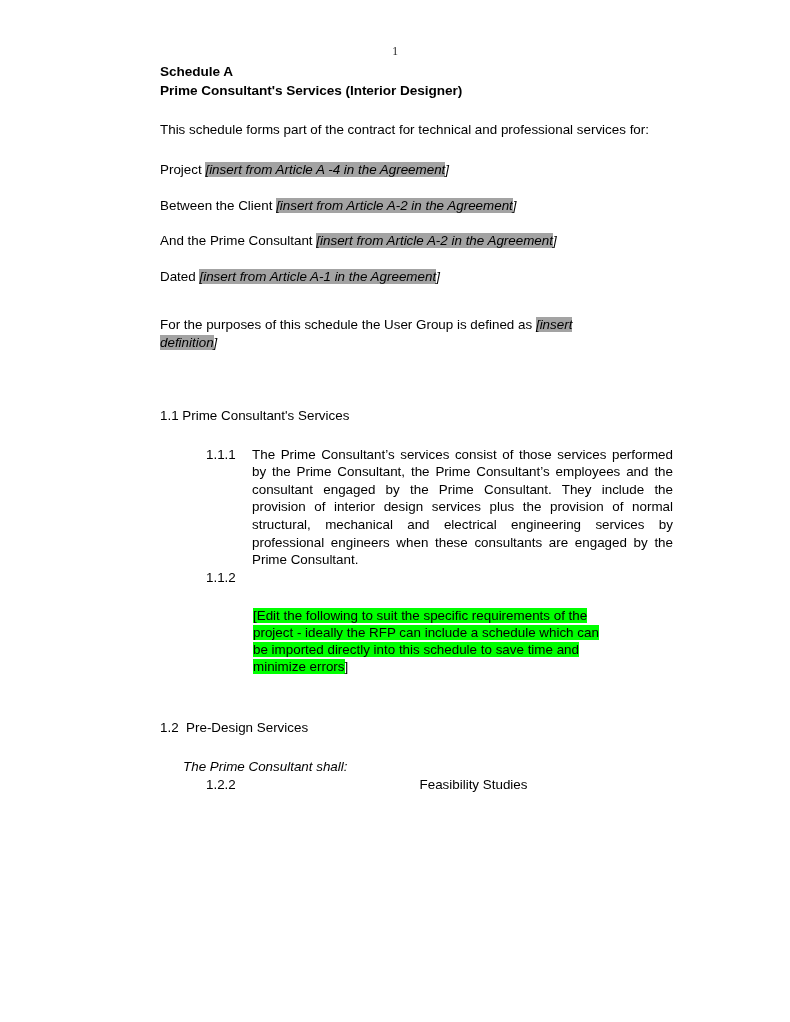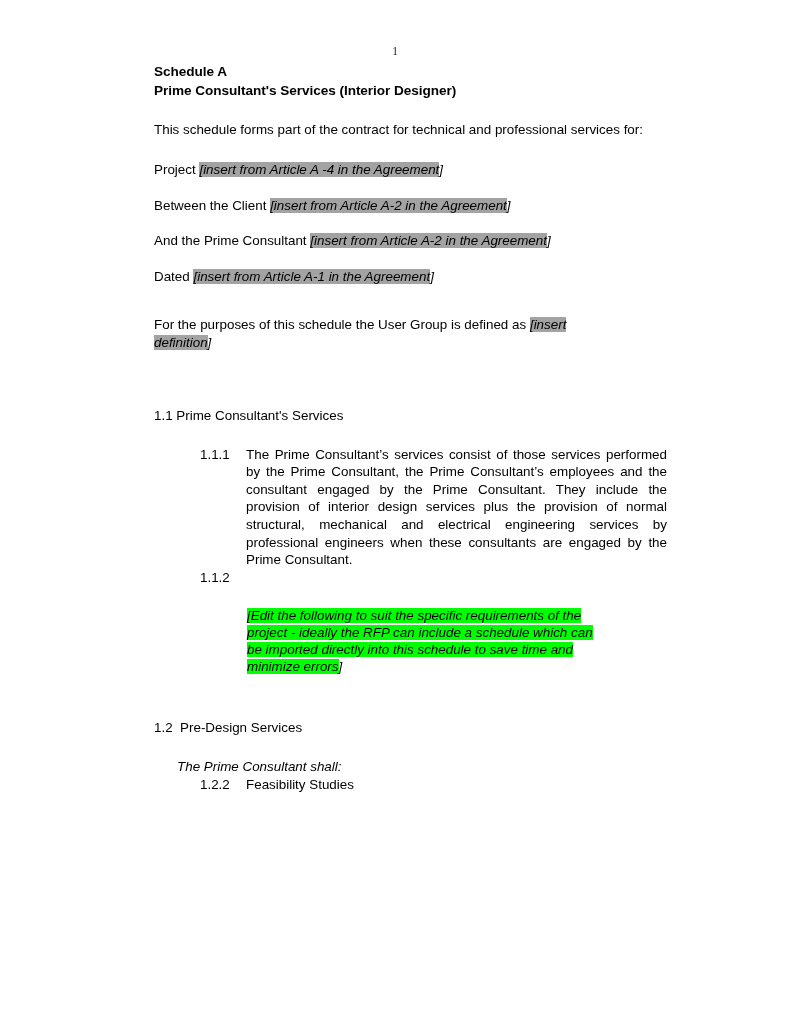--- a/index.html
+++ b/index.html
@@ -35,21 +35,21 @@
     font-family: "Liberation Serif", serif;
     font-size: 11.5px;
     line-height: 14px;
     color: #1c1c1c;
   }
 
   
   .content {
     position: absolute;
     top: 62px;
-    left: 154px;
+    left: 160px;
     width: 513px;   
     font-size: 13.4px;
     line-height: 17.6px;
   }
 
   
   .doc-title {
     font-weight: bold;
     font-size: 13.6px;
     line-height: 19px;
@@ -120,21 +120,20 @@
 
   
   .note-wrap {
     margin-top: 22px;
     margin-left: 93px;          
     width: 420px;
   }
   .note {
     text-align: justify;
     text-justify: inter-word;
-    font-style: italic;
     font-weight: 500;
     line-height: 16.8px;
     background: transparent;
   }
   .note .seg {
     background-color: #00ff00;
     box-decoration-break: clone;
     -webkit-box-decoration-break: clone;
   }
 
@@ -199,17 +198,17 @@
       <div class="note"><span class="seg"><span>[</span><span>Edit the following to suit the specific requirements of the</span></span><br><span class="seg">project - ideally the RFP can include a schedule which can</span><br><span class="seg">be imported directly into this schedule to save time and</span><br><span class="seg">minimize errors</span><span>]</span></div>
     </div>
 
     <div class="sec-head sec-1-2">1.2  Pre-Design Services</div>
 
     <div class="lead-in">The Prime Consultant shall:</div>
 
 
     <div class="clause">
       <div class="clause-num">1.2.2</div>
-      <div class="clause-body" style="text-align:left;">Feasibility Studies</div>
+      <div class="clause-body" style="text-align:center;margin-left:22px;">Feasibility Studies</div>
     </div>
 
   </div>
 </div>
 
 </body></html>

